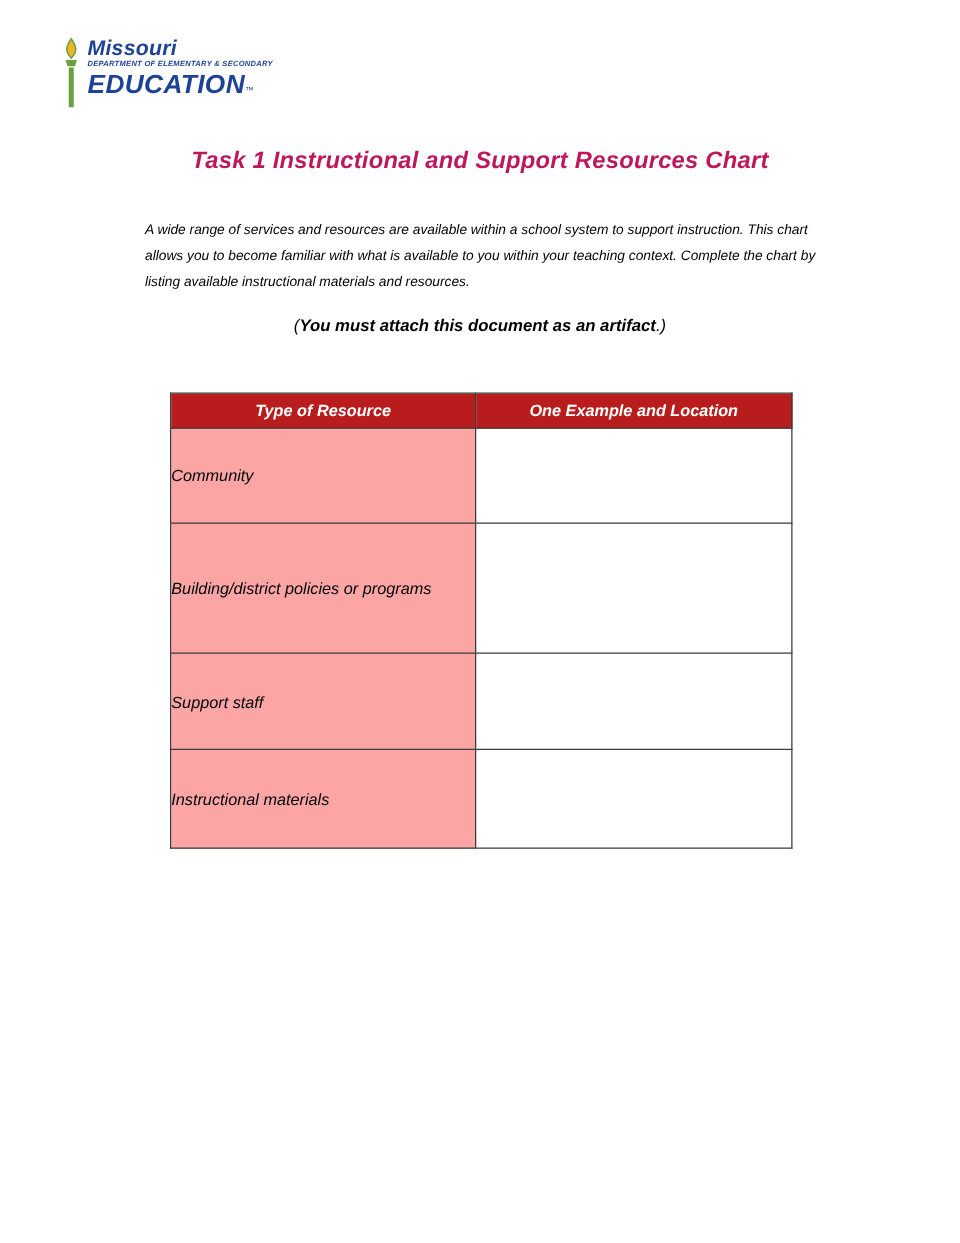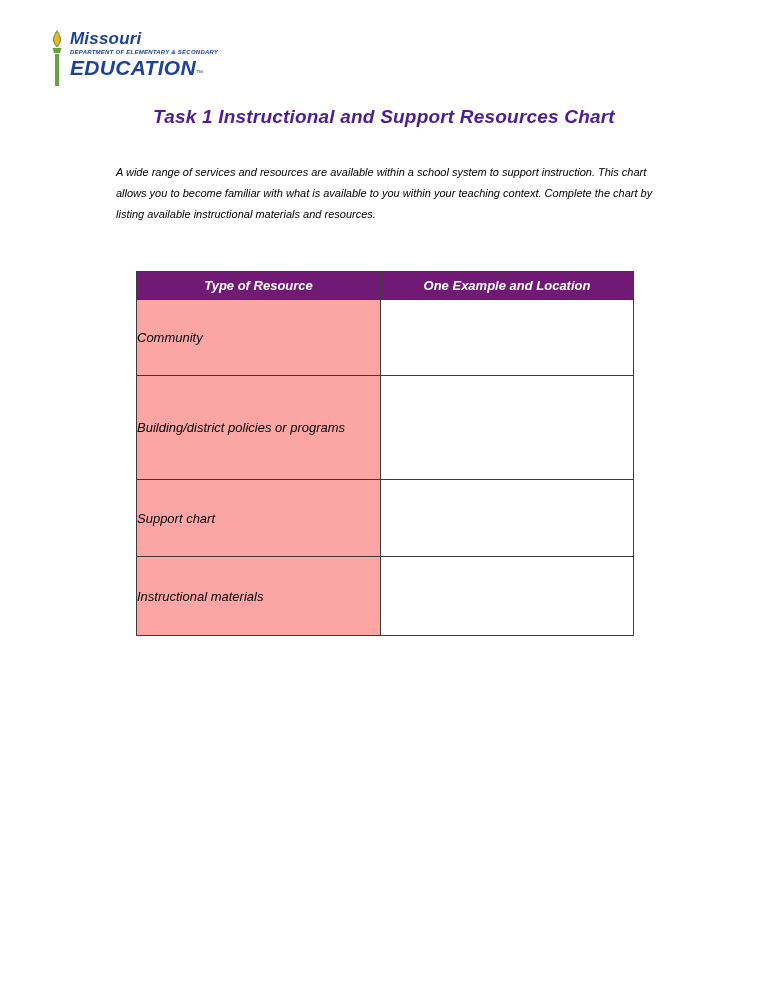--- a/index.html
+++ b/index.html
@@ -42,23 +42,23 @@
     color: #1E4396;
     font-size: 21px;
     font-weight: bold;
     line-height: 24px;
     letter-spacing: 0.3px;
   }
   .logo-edu .tm { font-size: 7px; font-weight: normal; vertical-align: baseline; }
 
   
   .title {
-    margin: 20px 40px 0 40px;
+    margin: 32px 40px 0 40px;
     text-align: center;
-    color: #4c1d95;
+    color: #be185d;
     font-size: 19px;
     font-weight: bold;
     letter-spacing: 0.2px;
   }
 
   
   .intro {
     margin: 34px 90px 0 116px;
     font-size: 11px;
     line-height: 21px;
@@ -80,21 +80,21 @@
     table-layout: fixed;
     width: 495px;
   }
   table.res-table th, table.res-table td {
     border: 1px solid #3b3b3b;
     padding: 0;
   }
   th.col-type { width: 243px; }
   th.col-ex   { width: 252px; }
   table.res-table th {
-    background: #701a75;
+    background: #b91c1c;
     color: #ffffff;
     font-size: 13px;
     font-weight: bold;
     height: 27px;
     text-align: center;
     vertical-align: middle;
     margin-left: 16px;
   }
   td.type-cell {
     background: #fca5a5;
@@ -126,39 +126,40 @@
       <div class="logo-missouri">Missouri</div>
       <div class="logo-dept">DEPARTMENT OF ELEMENTARY &amp; SECONDARY</div>
       <div class="logo-edu"><span>EDUCATION</span><span class="tm">™</span></div>
     </div>
   </div>
 
   <h1 class="title">Task 1 Instructional and Support Resources Chart</h1>
 
   <p class="intro">A wide range of services and resources are available within a school system to support instruction. This chart allows you to become familiar with what is available to you within your teaching context. Complete the chart by listing available instructional materials and resources.</p>
 
+  <p class="attach"><span>(</span><b>You must attach this document as an artifact</b><span>.)</span></p>
 
   <table class="res-table">
     <thead>
       <tr>
         <th class="col-type">Type of Resource</th>
         <th class="col-ex">One Example and Location</th>
       </tr>
     </thead>
     <tbody>
       <tr class="r1">
         <td class="type-cell">Community</td>
         <td class="ex-cell"></td>
       </tr>
       <tr class="r2">
         <td class="type-cell">Building/district policies or programs</td>
         <td class="ex-cell"></td>
       </tr>
       <tr class="r3">
-        <td class="type-cell">Support chart</td>
+        <td class="type-cell">Support staff</td>
         <td class="ex-cell"></td>
       </tr>
       <tr class="r4">
         <td class="type-cell">Instructional materials</td>
         <td class="ex-cell"></td>
       </tr>
     </tbody>
   </table>
 
 </div>

